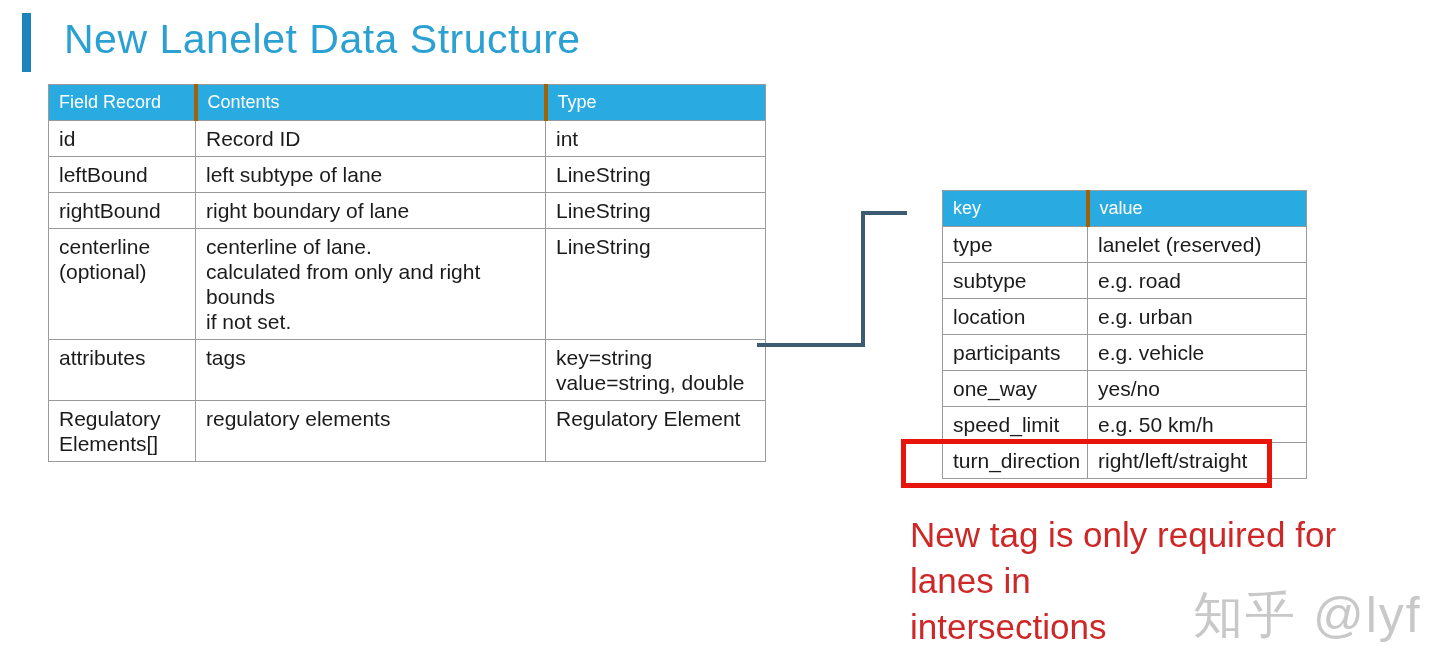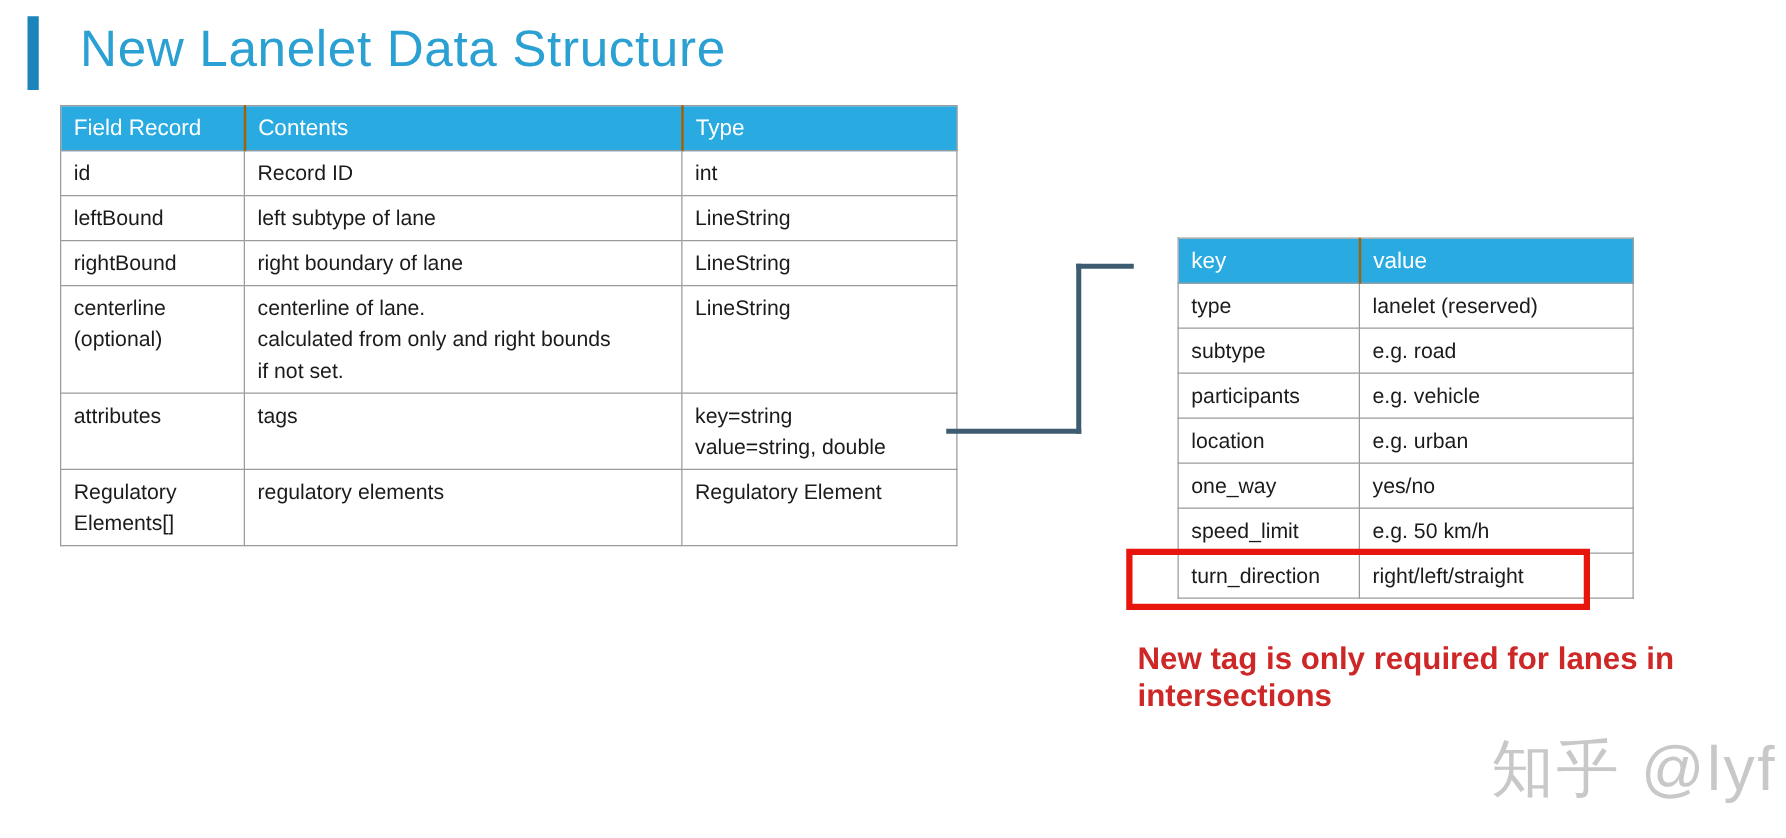--- a/index.html
+++ b/index.html
@@ -42,26 +42,26 @@
     background: var(--header_blue, #29abe2);
     color: #ffffff;
     font-weight: 400;
     font-size: 18px;
     text-align: left;
     padding: 5px 10px 6px 10px;
     border: 1px solid var(--border_gray, #9b9b9b);
     line-height: 24px;
   }
   table.data-table th:not(:last-child) {
-    border-right: 2px solid #a16207;
+    border-right: 4px solid #a16207;
   }
   table.data-table td {
     border: 1px solid var(--border_gray, #9b9b9b);
     color: var(--text_dark, #1b1b1b);
-    font-size: 17px;
+    font-size: 21px;
     line-height: 25px;
     padding: 5px 10px;
     vertical-align: top;
     white-space: pre-line;
   }
 
   #left-table { left: 48px; top: 84px; width: 717px; }
   #left-table col:nth-child(1) { width: 147px; }
   #left-table col:nth-child(2) { width: 350px; }
   #left-table col:nth-child(3) { width: 220px; }
@@ -86,25 +86,24 @@
     width: 371px; height: 49px;
     border: 5px solid var(--highlight_red, #e8150d);
     pointer-events: none;
   }
 
   
   .annotation-note {
     position: absolute;
     left: 910px; top: 512px;
     width: 490px;
-    font-size: 25px;
-    line-height: 30px;
+    font-size: 35px;
+    line-height: 46px;
     color: var(--note_red, #ce2727);
     white-space: pre-line;
-    font-weight: bold;
   }
 
   
   .watermark {
     position: absolute;
     left: 1193px; top: 582px;
     font-size: 50px;
     color: var(--watermark_gray, #c8c8c8);
     text-shadow: 1px 1px 0 #ffffff;
     letter-spacing: 2px;
@@ -189,28 +188,28 @@
       <tbody>
         <tr>
           <td>type</td>
           <td>lanelet (reserved)</td>
         </tr>
         <tr>
           <td>subtype</td>
           <td>e.g. road</td>
         </tr>
         <tr>
+          <td>location</td>
+          <td>e.g. urban</td>
+        </tr>
+        <tr>
           <td>participants</td>
           <td>e.g. vehicle</td>
         </tr>
         <tr>
-          <td>location</td>
-          <td>e.g. urban</td>
-        </tr>
-        <tr>
           <td>one_way</td>
           <td>yes/no</td>
         </tr>
         <tr>
           <td>speed_limit</td>
           <td>e.g. 50 km/h</td>
         </tr>
         <tr>
           <td>turn_direction</td>
           <td>right/left/straight</td>

